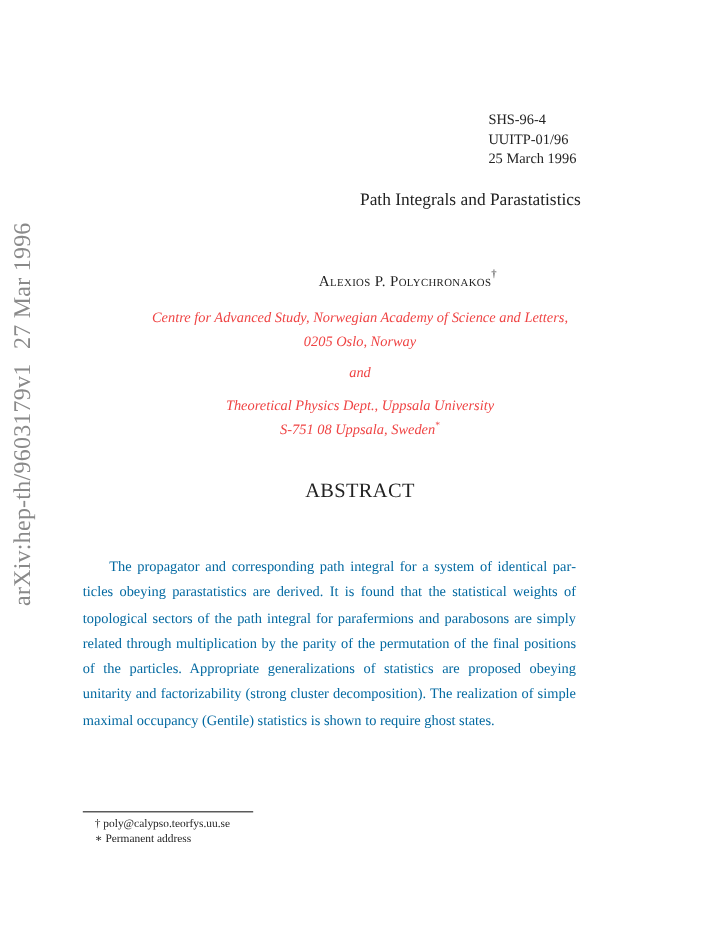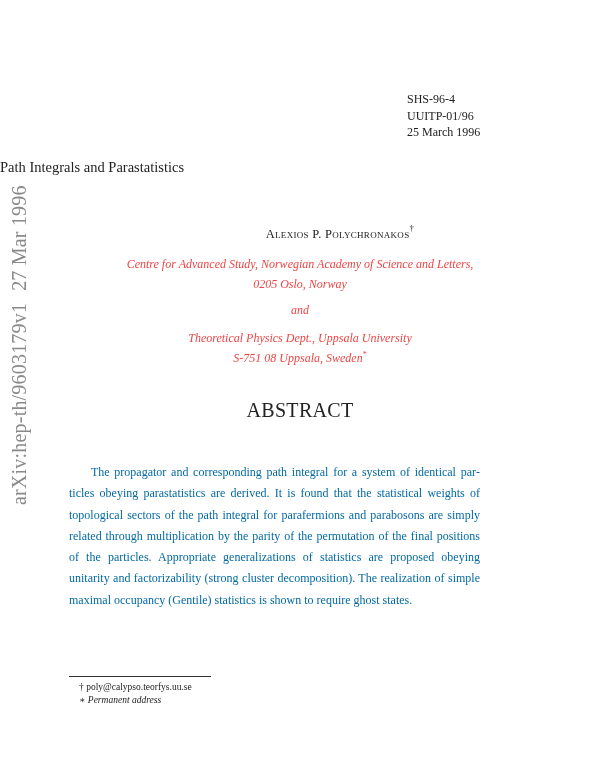--- a/index.html
+++ b/index.html
@@ -1,34 +1,34 @@
 <!DOCTYPE html>
 <html><head>
 <meta charset="utf-8">
 <style>
   html, body { margin: 0; padding: 0; background: #ffffff; }
   body { width: 600px; height: 776px; position: relative; overflow: hidden;
          font-family: "Liberation Serif", "DejaVu Serif", serif; color: #1a1a1a; }
   .abs { position: absolute; }
   .preprint { left: 407px; top: 91px; font-size: 12px; line-height: 16.5px; color: #222; }
   .preprint div { white-space: nowrap; }
-  .title { left: 0; width: 484px; top: 159px; text-align: left; font-size: 14.5px; color: #222; }
+  .title { left: 0; width: 484px; top: 159px; text-align: right; font-size: 14.5px; color: #222; }
   .author { left: 0; width: 600px; top: 225px; text-align: center; font-size: 12.5px; font-variant: small-caps; letter-spacing: 0.3px; color: #222; padding-left: 40px; }
   .author sup { font-size: 9px; font-variant: normal; position: relative; top: -2px; }
   .affil { left: 0; width: 600px; text-align: center; font-style: italic; font-size: 12px; color: #ef4444; white-space: nowrap; }
   .affil sup { font-size: 8px; font-style: normal; }
-  .abstract-head { left: 0; width: 600px; top: 399px; text-align: center; font-size: 20px; letter-spacing: 0.3px; color: #222; }
+  .abstract-head { left: 0; width: 600px; top: 399px; text-align: center; font-size: 17px; letter-spacing: 0.3px; color: #222; }
   .abstract-body { left: 69px; width: 411px; top: 434px; font-size: 12px; line-height: 21.3px; text-align: justify; color: #0369a1; margin-top: 28px; }
   .abstract-body p { margin: 0; text-indent: 22px; hyphens: manual; }
   .sidebar { left: 8px; top: 505px; transform-origin: 0 0; transform: rotate(-90deg);
              font-size: 20px; color: #8a8a8a; white-space: nowrap; letter-spacing: 0.2px; }
   .sidebar .gap { display: inline-block; width: 12px; }
   .fn-rule { left: 69px; top: 676px; width: 142px; height: 0; border-top: 1px solid #333; }
   .footnotes { left: 79px; top: 681px; font-size: 9.5px; line-height: 12.5px; color: #222; }
-  .footnotes .it { font-style: italic; }
+  .footnotes .it { }
 </style>
 </head>
 <body>
 
 <div class="abs sidebar">
   <span>arXiv:hep-th/9603179v1</span><span class="gap"></span><span>27 Mar 1996</span>
 </div>
 
 <div class="abs preprint">
   <div>SHS-96-4</div>

